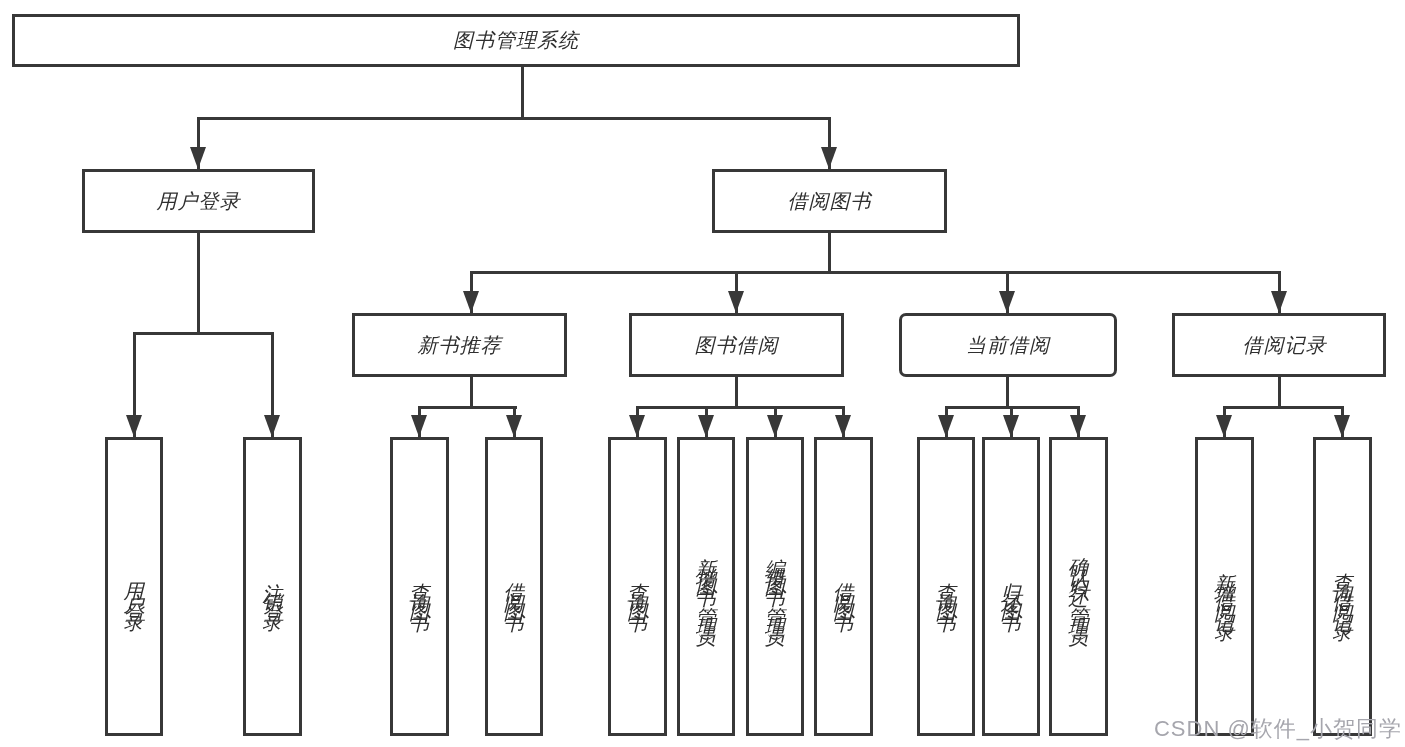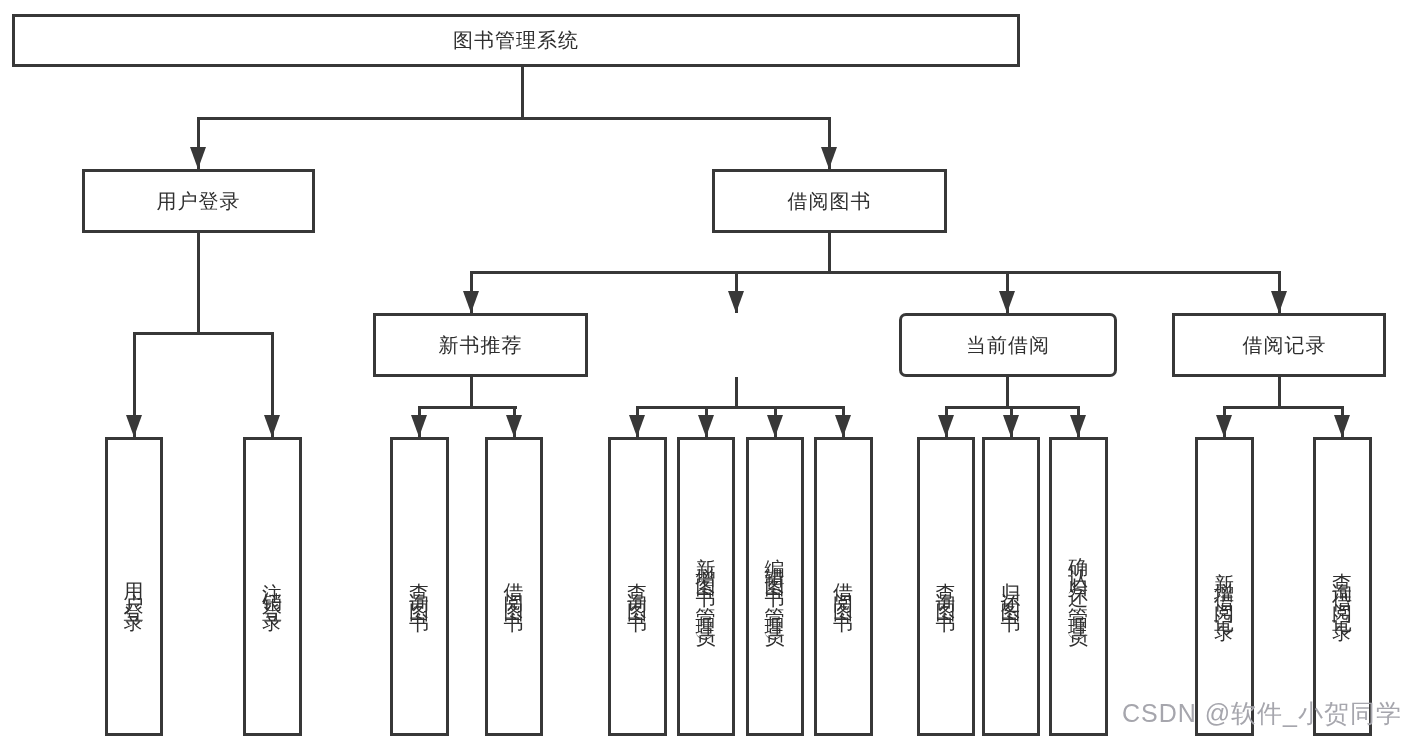--- a/index.html
+++ b/index.html
@@ -20,20 +20,21 @@
     color: var(--text);
     overflow: hidden;
   }
   .box {
     position: absolute;
     background: #fff;
     border: 3px solid var(--box-border);
     display: flex;
     align-items: center;
     justify-content: center;
+    font-style: italic;
   }
   .h-box span {
     font-size: 20px;
     letter-spacing: 1px;
     color: var(--text);
     white-space: nowrap;
   }
   .v-box span {
     writing-mode: vertical-rl;
     text-orientation: mixed;
@@ -49,22 +50,22 @@
   .arrow {
     position: absolute;
     width: 0; height: 0;
     border-left: 8px solid transparent;
     border-right: 8px solid transparent;
     border-top: 22px solid var(--line);
   }
   .watermark {
     position: absolute;
     right: 3px;
-    bottom: 17px;
-    font-size: 25px;
+    bottom: 3px;
+    font-size: 22px;
     letter-spacing: 1px;
     color: var(--watermark);
     white-space: nowrap;
   }
 </style>
 </head>
 <body>
 
 <div class="canvas">
 
@@ -72,22 +73,25 @@
     <span>图书管理系统</span>
   </div>
 
   <div class="box h-box" style="left:82px; top:169px; width:233px; height:64px;">
     <span>用户登录</span>
   </div>
   <div class="box h-box" style="left:712px; top:169px; width:235px; height:64px;">
     <span>借阅图书</span>
   </div>
 
-  <div class="box h-box" style="left:373px; top:313px; width:215px; height:64px;">
+  <div class="box h-box" style="left:352px; top:313px; width:215px; height:64px;">
     <span>新书推荐</span>
+  </div>
+  <div class="box h-box" style="left:629px; top:313px; width:215px; height:64px;">
+    <span>图书借阅</span>
   </div>
   <div class="box h-box" style="left:899px; top:313px; width:218px; height:64px;border-radius:7px;">
     <span>当前借阅</span>
   </div>
   <div class="box h-box" style="left:1172px; top:313px; width:214px; height:64px;padding-left:11px;">
     <span>借阅记录</span>
   </div>
 
   <div class="box v-box" style="left:105px; top:437px; width:58px; height:299px;">
     <span>用户登录</span>

